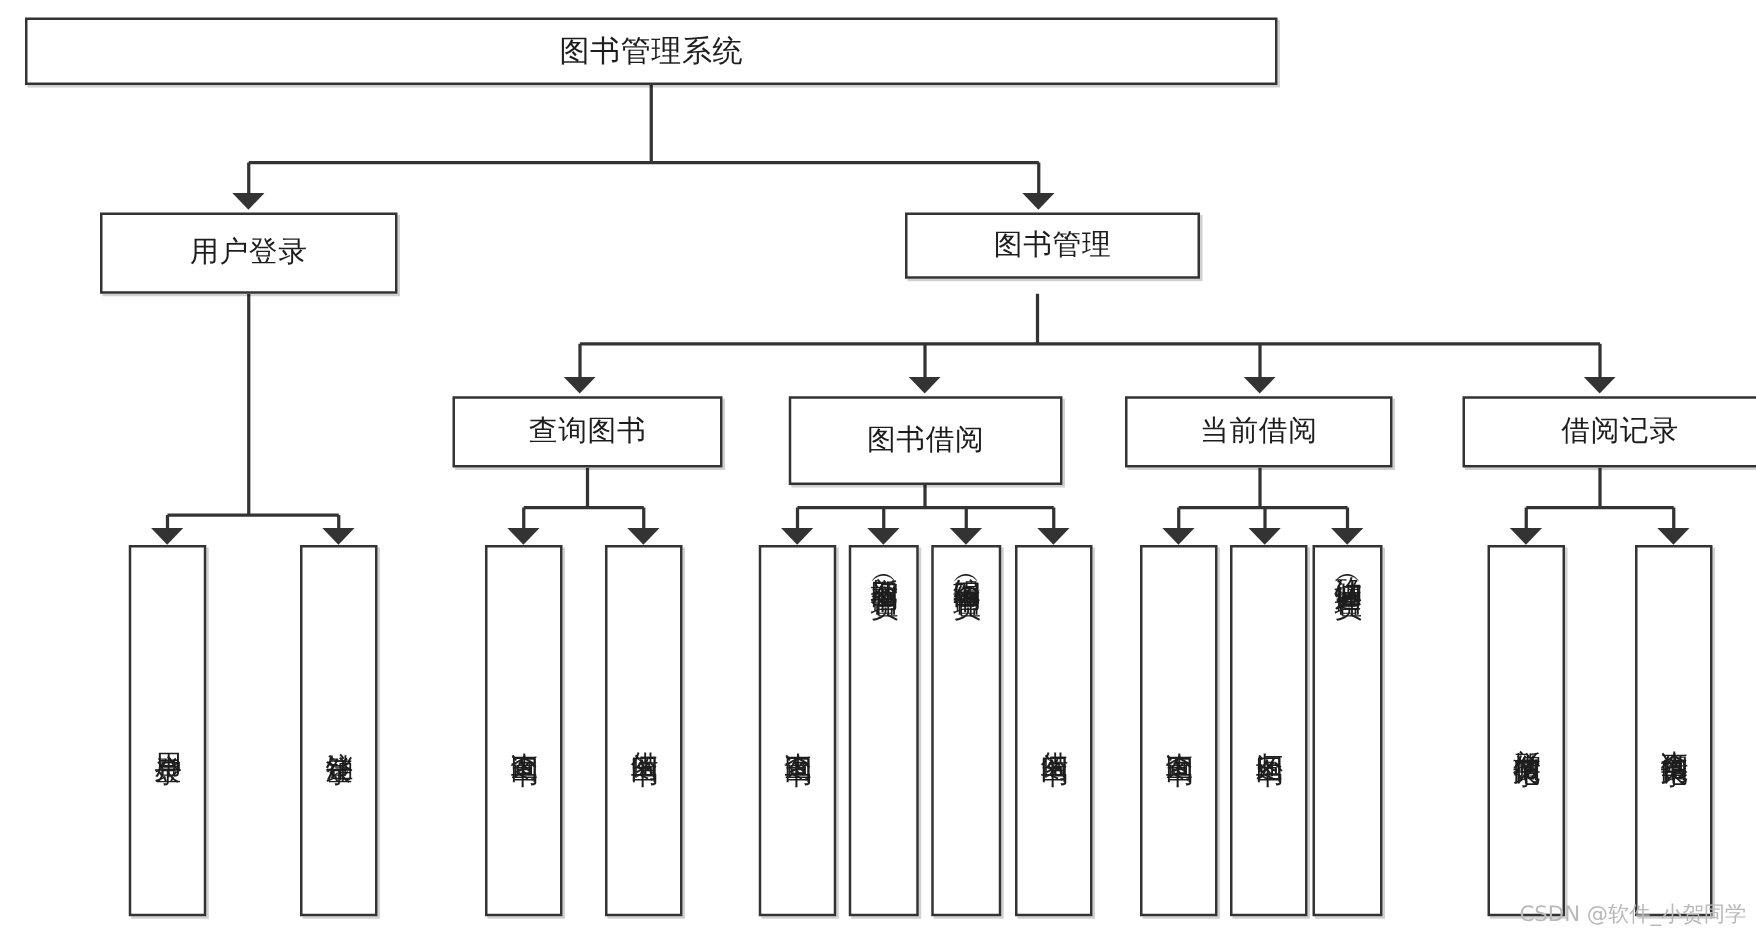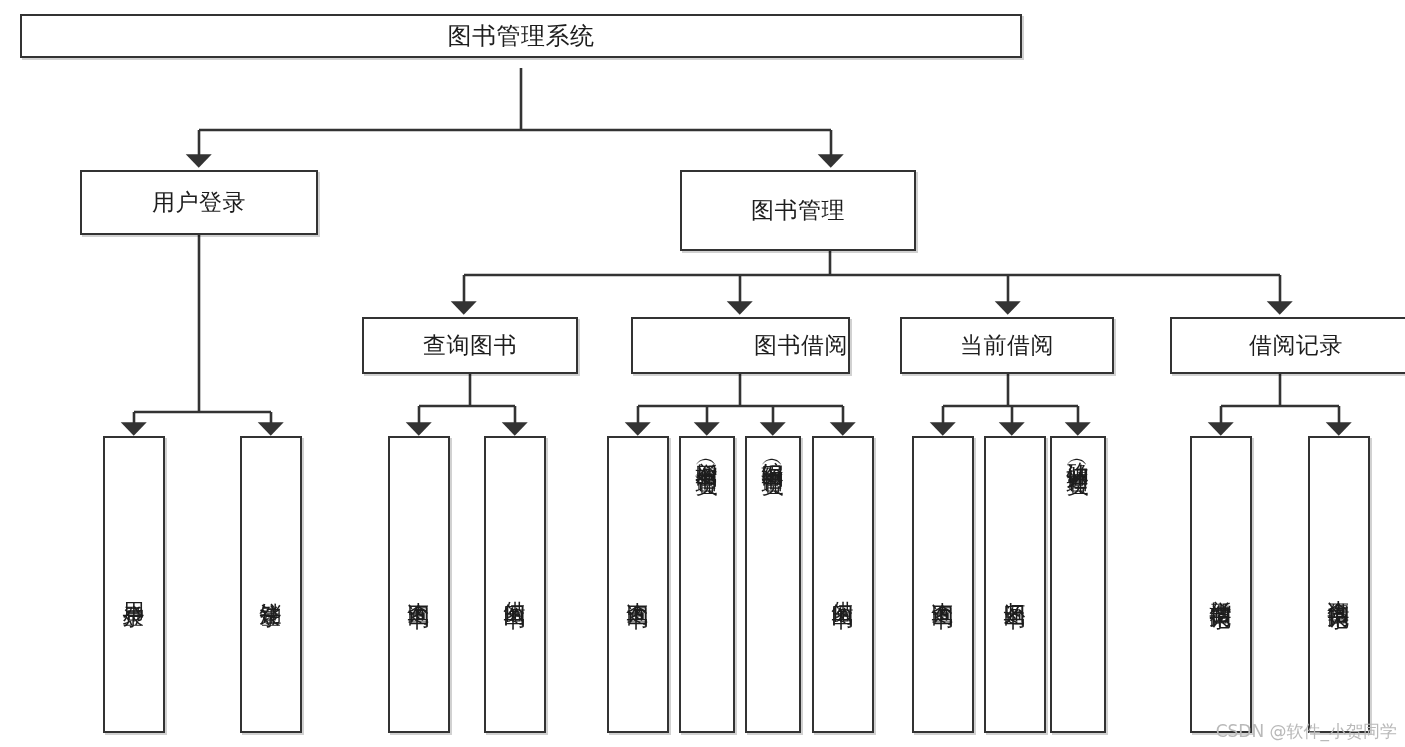--- a/index.html
+++ b/index.html
@@ -127,35 +127,35 @@
       <path d="M1012,406 L1012,428" marker-end="url(#arrow)"></path>
       <path d="M1078,406 L1078,428" marker-end="url(#arrow)"></path>
 
       <path d="M1280,374 L1280,406"></path>
       <path d="M1221,406 L1339,406"></path>
       <path d="M1221,406 L1221,428" marker-end="url(#arrow)"></path>
       <path d="M1339,406 L1339,428" marker-end="url(#arrow)"></path>
     </g>
   </svg>
 
-  <div class="node horiz root" style="left:20px; top:14px; width:1002px; height:44px;">
+  <div class="node horiz root" style="left:20px; top:14px; width:1002px; height:54px;">
     <span class="label">图书管理系统</span>
   </div>
 
   <div class="node horiz" style="left:80px; top:170px; width:238px; height:65px;">
     <span class="label">用户登录</span>
   </div>
-  <div class="node horiz" style="left:680px; top:170px; width:236px; height:81px;">
+  <div class="node horiz" style="left:724px; top:170px; width:236px; height:53px;">
     <span class="label">图书管理</span>
   </div>
 
   <div class="node horiz" style="left:362px; top:317px; width:216px; height:57px;">
     <span class="label">查询图书</span>
   </div>
-  <div class="node horiz" style="left:631px; top:317px; width:219px; height:57px;justify-content:flex-end;">
+  <div class="node horiz" style="left:631px; top:317px; width:219px; height:71px;">
     <span class="label">图书借阅</span>
   </div>
   <div class="node horiz" style="left:900px; top:317px; width:214px; height:57px;">
     <span class="label">当前借阅</span>
   </div>
   <div class="node horiz" style="left:1170px; top:317px; width:252px; height:57px;">
     <span class="label">借阅记录</span>
   </div>
 
   <div class="node vert center" style="left:103px; top:436px; width:62px; height:297px;">

